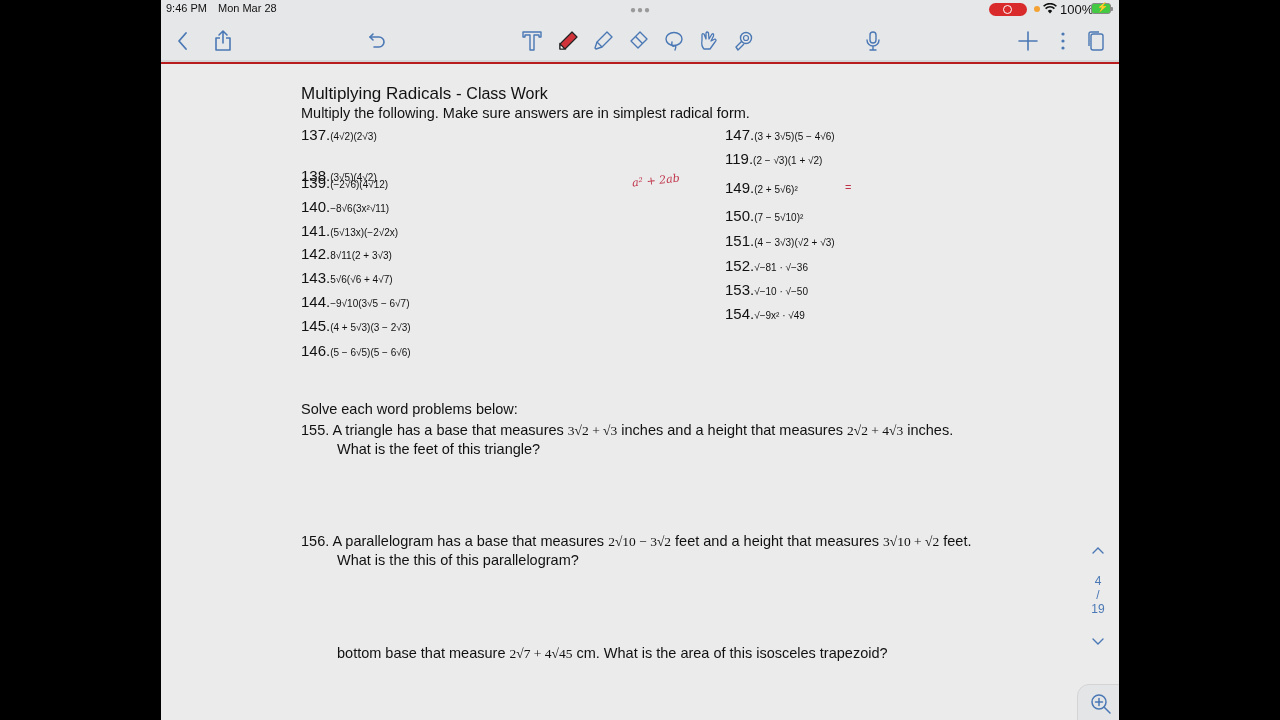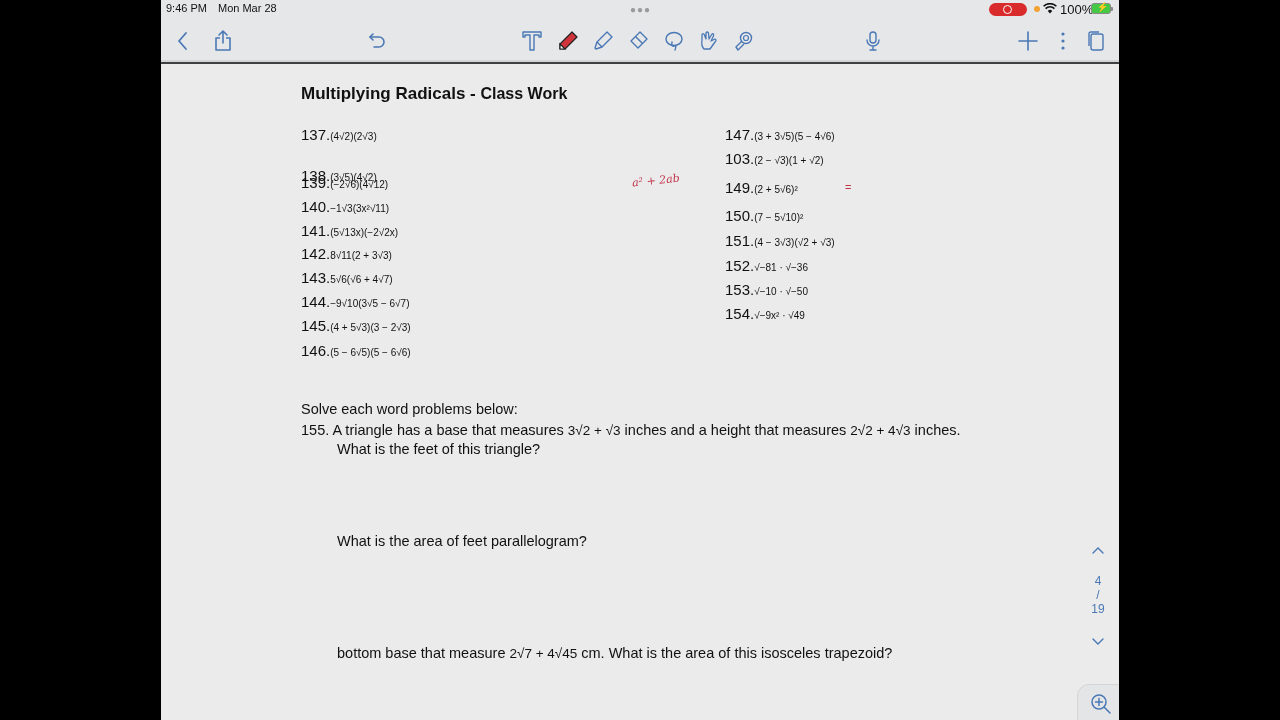--- a/index.html
+++ b/index.html
@@ -1,48 +1,48 @@
 <!DOCTYPE html>
 <html><head>
 <meta charset="utf-8">
 <style>
   html,body{margin:0;padding:0;width:1280px;height:720px;background:#000;overflow:hidden;}
   *{box-sizing:border-box;}
-  #screen{position:absolute;left:161px;top:0;width:958px;height:720px;background:#404040;overflow:hidden;font-family:"Liberation Sans",sans-serif;color:#111;}
+  #screen{position:absolute;left:161px;top:0;width:958px;height:720px;background:#b91c1c;overflow:hidden;font-family:"Liberation Sans",sans-serif;color:#111;}
   
   #statusbar{position:absolute;left:0;top:0;width:958px;height:20px;background:#e6e7e9;font-size:11px;color:#111;}
   #status-time{position:absolute;left:5px;top:2px;}
   #status-date{position:absolute;left:57px;top:2px;}
   #multitask-dots{position:absolute;left:469px;top:4px;font-size:10px;color:#9a9a9a;letter-spacing:1px;}
   #rec-pill{position:absolute;left:828px;top:3px;width:38px;height:13px;border-radius:7px;background:#d92b2b;}
   #rec-pill::after{content:"";position:absolute;left:14px;top:2px;width:7px;height:7px;border:1.5px solid #fff;border-radius:50%;}
   #orange-dot{position:absolute;left:873px;top:6px;width:6px;height:6px;border-radius:50%;background:#f3a233;}
   #wifi{position:absolute;left:882px;top:3px;}
   #battery-pct{position:absolute;left:899px;top:2px;font-size:13px;}
   #battery{position:absolute;left:930px;top:3px;width:20px;height:11px;border:1px solid #888;border-radius:3px;background:#43c943;}
   #battery::after{content:"";position:absolute;right:-3px;top:3px;width:2px;height:4px;background:#888;border-radius:0 1px 1px 0;}
   #battery span{position:absolute;left:5px;top:-2px;font-size:9px;color:#111;font-weight:bold;}
   
   #toolbar{position:absolute;left:0;top:20px;width:958px;height:42px;background:#e6e7e9;border-bottom:2px solid #d4d5d7;}
   .tb{position:absolute;top:9px;width:24px;height:24px;display:flex;align-items:center;justify-content:center;}
   .tb svg{width:24px;height:24px;}
   
   #page{position:absolute;left:0;top:64px;width:958px;height:656px;background:#ebebeb;}
-  #title{position:absolute;left:140px;top:20px;font-size:17px;font-weight:bold;}
+  #title{position:absolute;left:140px;top:20px;font-size:17px;font-weight:normal;}
   #title .sub{font-size:16px;}
   #instr{position:absolute;left:140px;top:41px;font-size:14.5px;}
   .prob{position:absolute;font-size:15px;white-space:nowrap;}
   .prob .num{font-family:"Liberation Sans",sans-serif;}
   .prob .expr{font-family:Liberation Sans, sans-serif;font-size:10px;margin-left:0;}
   #handwriting{position:absolute;left:471px;top:110px;font-family:"DejaVu Serif",serif;font-style:italic;font-size:11px;color:#c0344a;transform:rotate(-6deg);}
   #handwriting-eq{position:absolute;left:684px;top:117px;font-size:11px;color:#c0344a;}
   #word-heading{position:absolute;left:140px;top:337px;font-size:14.5px;}
   .word{position:absolute;left:140px;font-size:14.5px;line-height:19px;width:780px;}
   .word .line2{padding-left:36px;}
-  .word .m{font-family:Liberation Sans, sans-serif;font-size:13.5px;}
+  .word .m{font-family:Liberation Serif, serif;font-size:13.5px;}
   
   #page-up{position:absolute;left:930px;top:480px;width:14px;height:14px;}
   #page-num{position:absolute;left:926px;top:510px;width:22px;text-align:center;color:#4a78b5;font-size:12px;line-height:14px;}
   #page-down{position:absolute;left:930px;top:570px;width:14px;height:14px;}
   #zoom-btn{position:absolute;left:916px;top:620px;width:50px;height:44px;border-radius:12px 0 0 0;background:#e4e5e7;border:1px solid #d4d4d4;}
   #zoom-btn svg{position:absolute;left:12px;top:8px;}
 </style>
 </head>
 <body>
 
@@ -147,53 +147,55 @@
     <div class="tb" style="left:923px">
       <svg viewBox="0 0 24 24">
           <rect x="7" y="5" width="12" height="16" rx="2" stroke="#4a78b5" stroke-width="1.4" fill="none"></rect>
           <path d="M5 17 L5 5 Q5 3 7 3 L15 3" stroke="#4a78b5" stroke-width="1.4" fill="none"></path>
         </svg>
     </div>
   </div>
 
   <div id="page">
     <div id="title"><span>Multiplying Radicals - </span><span class="sub">Class Work</span></div>
+    <div id="instr">Multiply the following.  Make sure answers are in simplest radical form.</div>
 
     <div class="prob" style="left:140px;top:62px"><span class="num">137.</span><span class="expr">(4√2)(2√3)</span></div>
     <div class="prob" style="left:140px;top:103px"><span class="num">138.</span><span class="expr">(3√5)(4√2)</span></div>
     <div class="prob" style="left:140px;top:110px"><span class="num">139.</span><span class="expr">(−2√6)(4√12)</span></div>
-    <div class="prob" style="left:140px;top:134px"><span class="num">140.</span><span class="expr">−1√3(3x²√11)</span></div>
+    <div class="prob" style="left:140px;top:134px"><span class="num">140.</span><span class="expr">−8√6(3x²√11)</span></div>
     <div class="prob" style="left:140px;top:158px"><span class="num">141.</span><span class="expr">(5√13x)(−2√2x)</span></div>
     <div class="prob" style="left:140px;top:181px"><span class="num">142.</span><span class="expr">8√11(2 + 3√3)</span></div>
     <div class="prob" style="left:140px;top:205px"><span class="num">143.</span><span class="expr">5√6(√6 + 4√7)</span></div>
     <div class="prob" style="left:140px;top:229px"><span class="num">144.</span><span class="expr">−9√10(3√5 − 6√7)</span></div>
     <div class="prob" style="left:140px;top:253px"><span class="num">145.</span><span class="expr">(4 + 5√3)(3 − 2√3)</span></div>
     <div class="prob" style="left:140px;top:278px"><span class="num">146.</span><span class="expr">(5 − 6√5)(5 − 6√6)</span></div>
 
     <div class="prob" style="left:564px;top:62px"><span class="num">147.</span><span class="expr">(3 + 3√5)(5 − 4√6)</span></div>
-    <div class="prob" style="left:564px;top:86px"><span class="num">103.</span><span class="expr">(2 − √3)(1 + √2)</span></div>
+    <div class="prob" style="left:564px;top:86px"><span class="num">119.</span><span class="expr">(2 − √3)(1 + √2)</span></div>
     <div class="prob" style="left:564px;top:115px"><span class="num">149.</span><span class="expr">(2 + 5√6)²</span></div>
     <div class="prob" style="left:564px;top:143px"><span class="num">150.</span><span class="expr">(7 − 5√10)²</span></div>
     <div class="prob" style="left:564px;top:168px"><span class="num">151.</span><span class="expr">(4 − 3√3)(√2 + √3)</span></div>
     <div class="prob" style="left:564px;top:193px"><span class="num">152.</span><span class="expr">√−81 · √−36</span></div>
     <div class="prob" style="left:564px;top:217px"><span class="num">153.</span><span class="expr">√−10 · √−50</span></div>
     <div class="prob" style="left:564px;top:241px"><span class="num">154.</span><span class="expr">√−9x² · √49</span></div>
 
     <div id="handwriting">a² + 2ab</div>
     <div id="handwriting-eq">=</div>
 
     <div id="word-heading">Solve each word problems below:</div>
 
     <div class="word" style="top:357px">
       <div><span>155.</span> <span>A triangle has a base that measures </span><span class="m">3√2 + √3</span><span> inches and a height that measures </span><span class="m">2√2 + 4√3</span><span> inches.</span></div>
       <div class="line2">What is the feet of this triangle?</div>
     </div>
 
     <div class="word" style="top:468px">
-      <div class="line2">What is the area of feet parallelogram?</div>
+      <div><span>156.</span> <span>A parallelogram has a base that measures </span><span class="m">2√10 − 3√2</span><span> feet and a height that measures </span><span class="m">3√10 + √2</span><span> feet.</span></div>
+      <div class="line2">What is the this of this parallelogram?</div>
     </div>
 
     <div class="word" style="top:579px;line-height:20px">
       <div class="line2"><span>bottom base that measure </span><span class="m">2√7 + 4√45</span><span> cm.  What is the area of this isosceles trapezoid?</span></div>
     </div>
 
     <svg id="page-up" viewBox="0 0 14 14">
         <path d="M2 9 L7 4 L12 9" stroke="#4a78b5" stroke-width="1.4" fill="none" stroke-linecap="round"></path>
       </svg>
     <div id="page-num">

